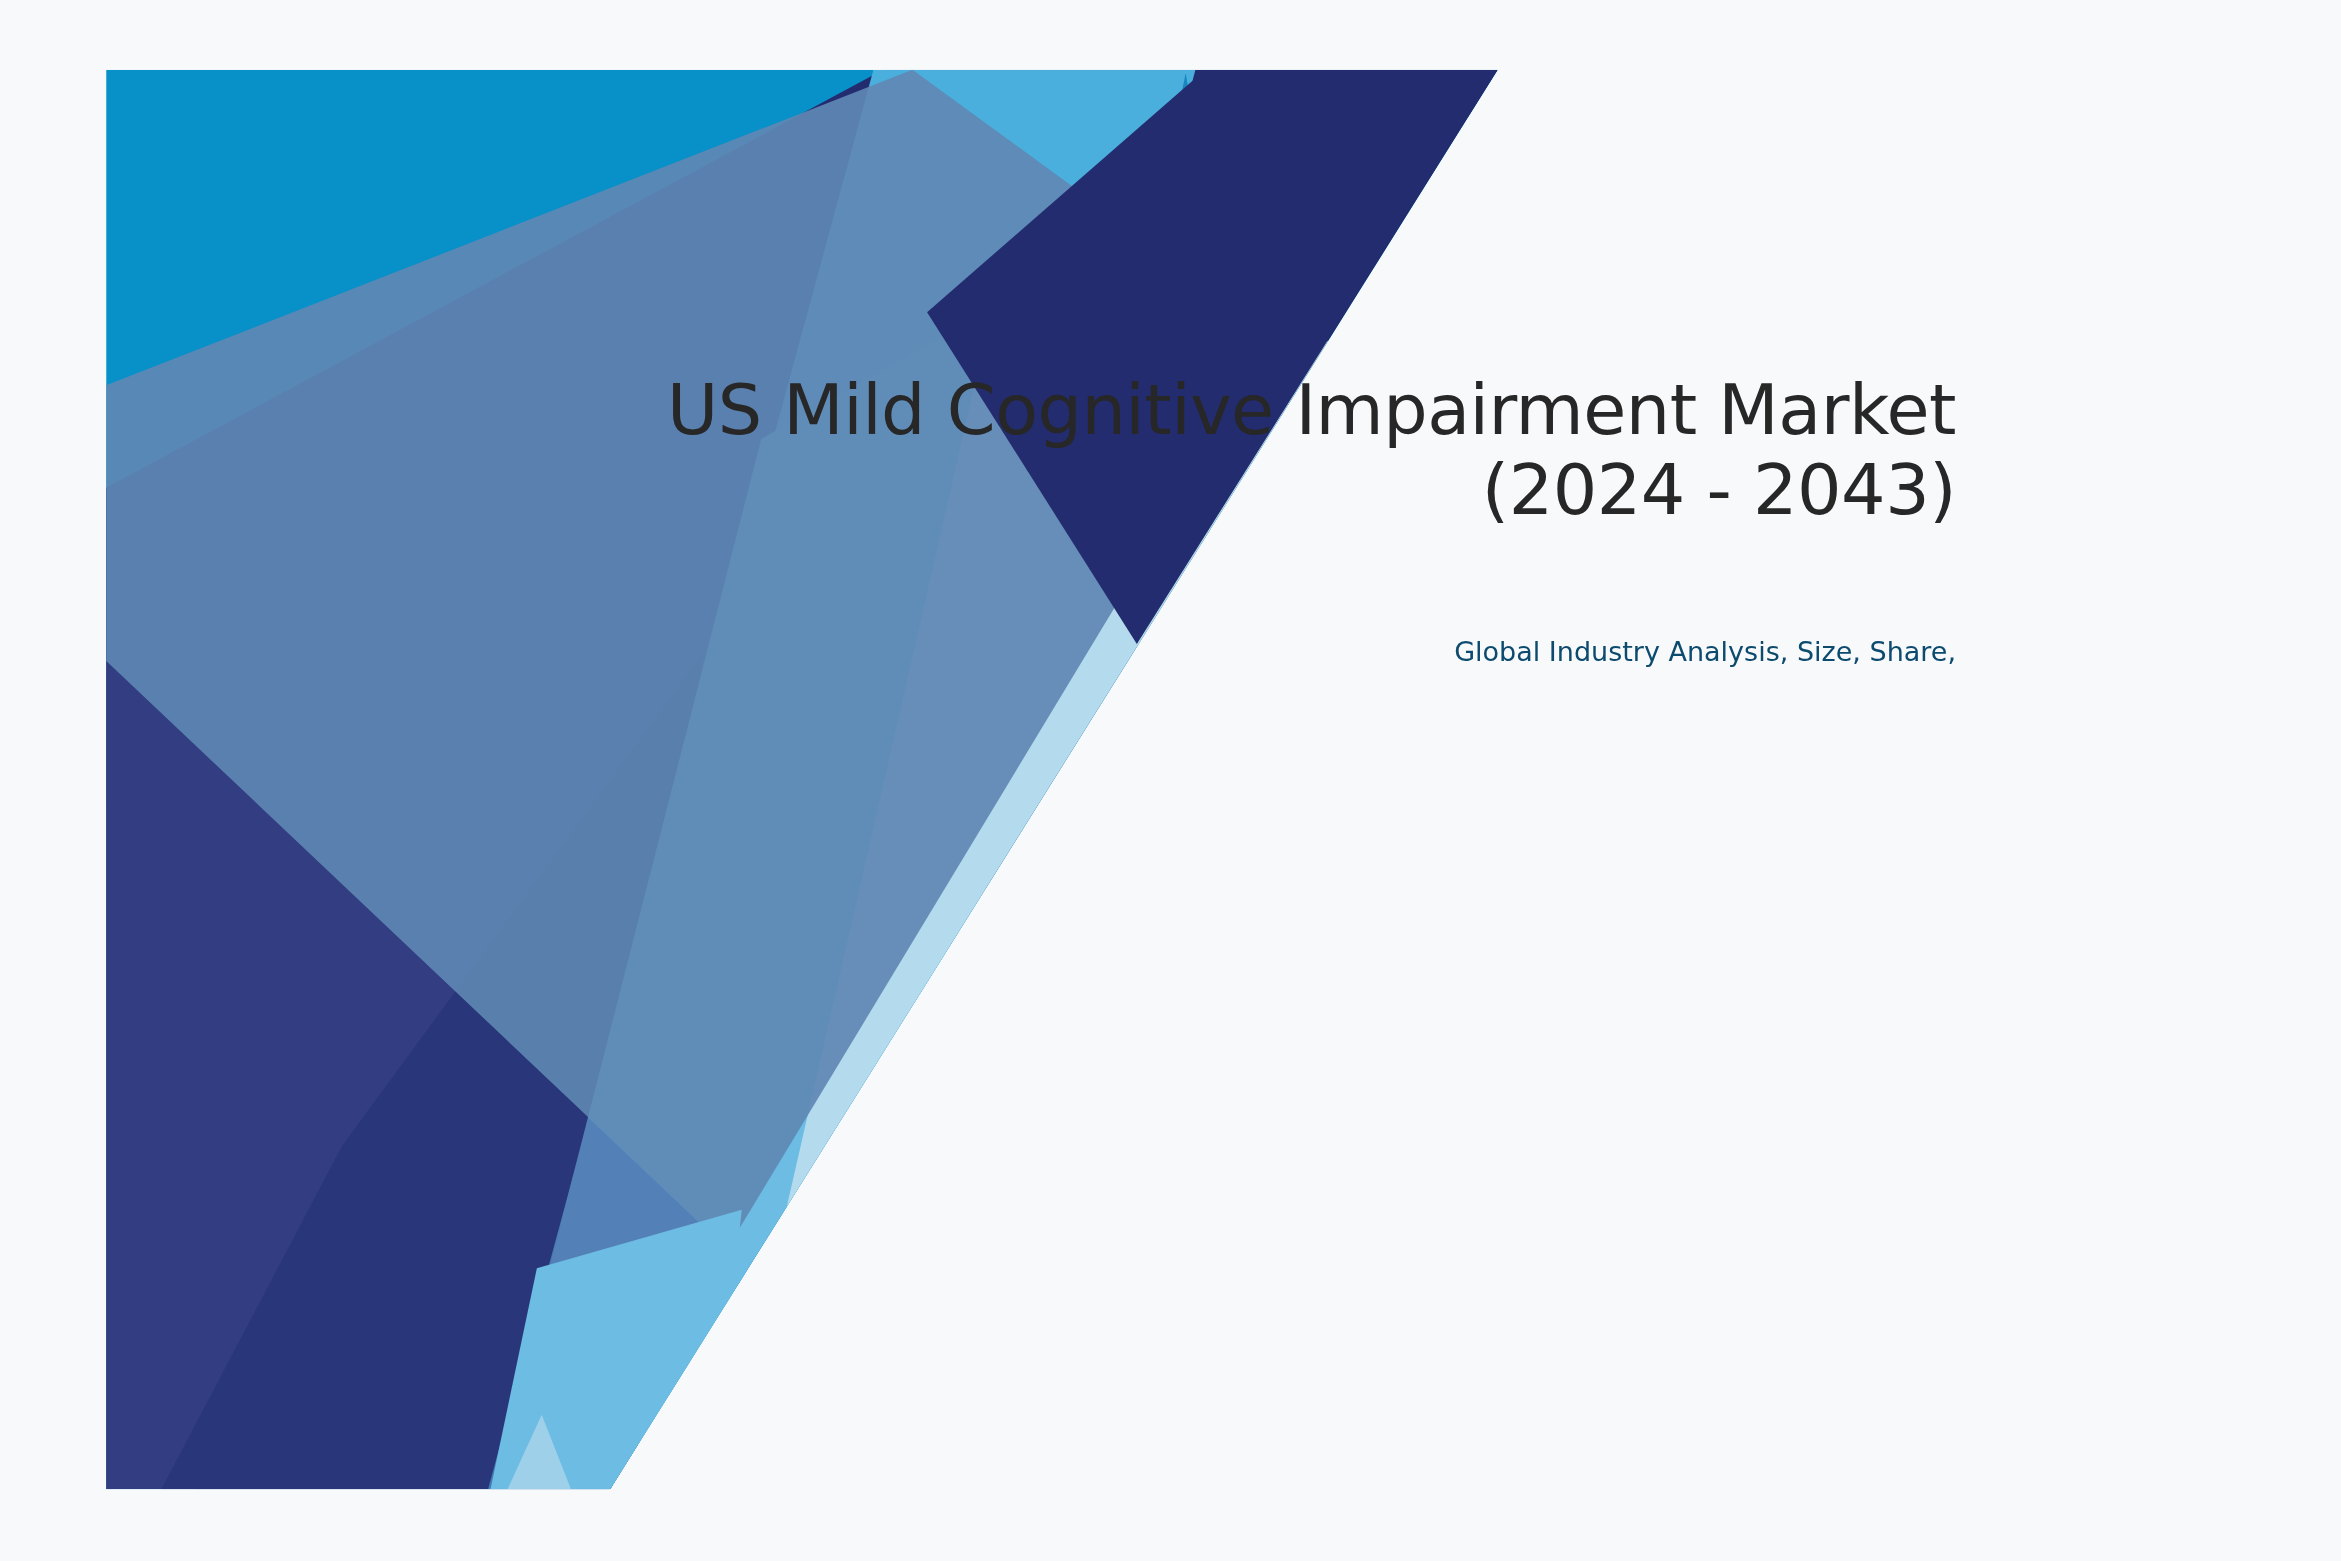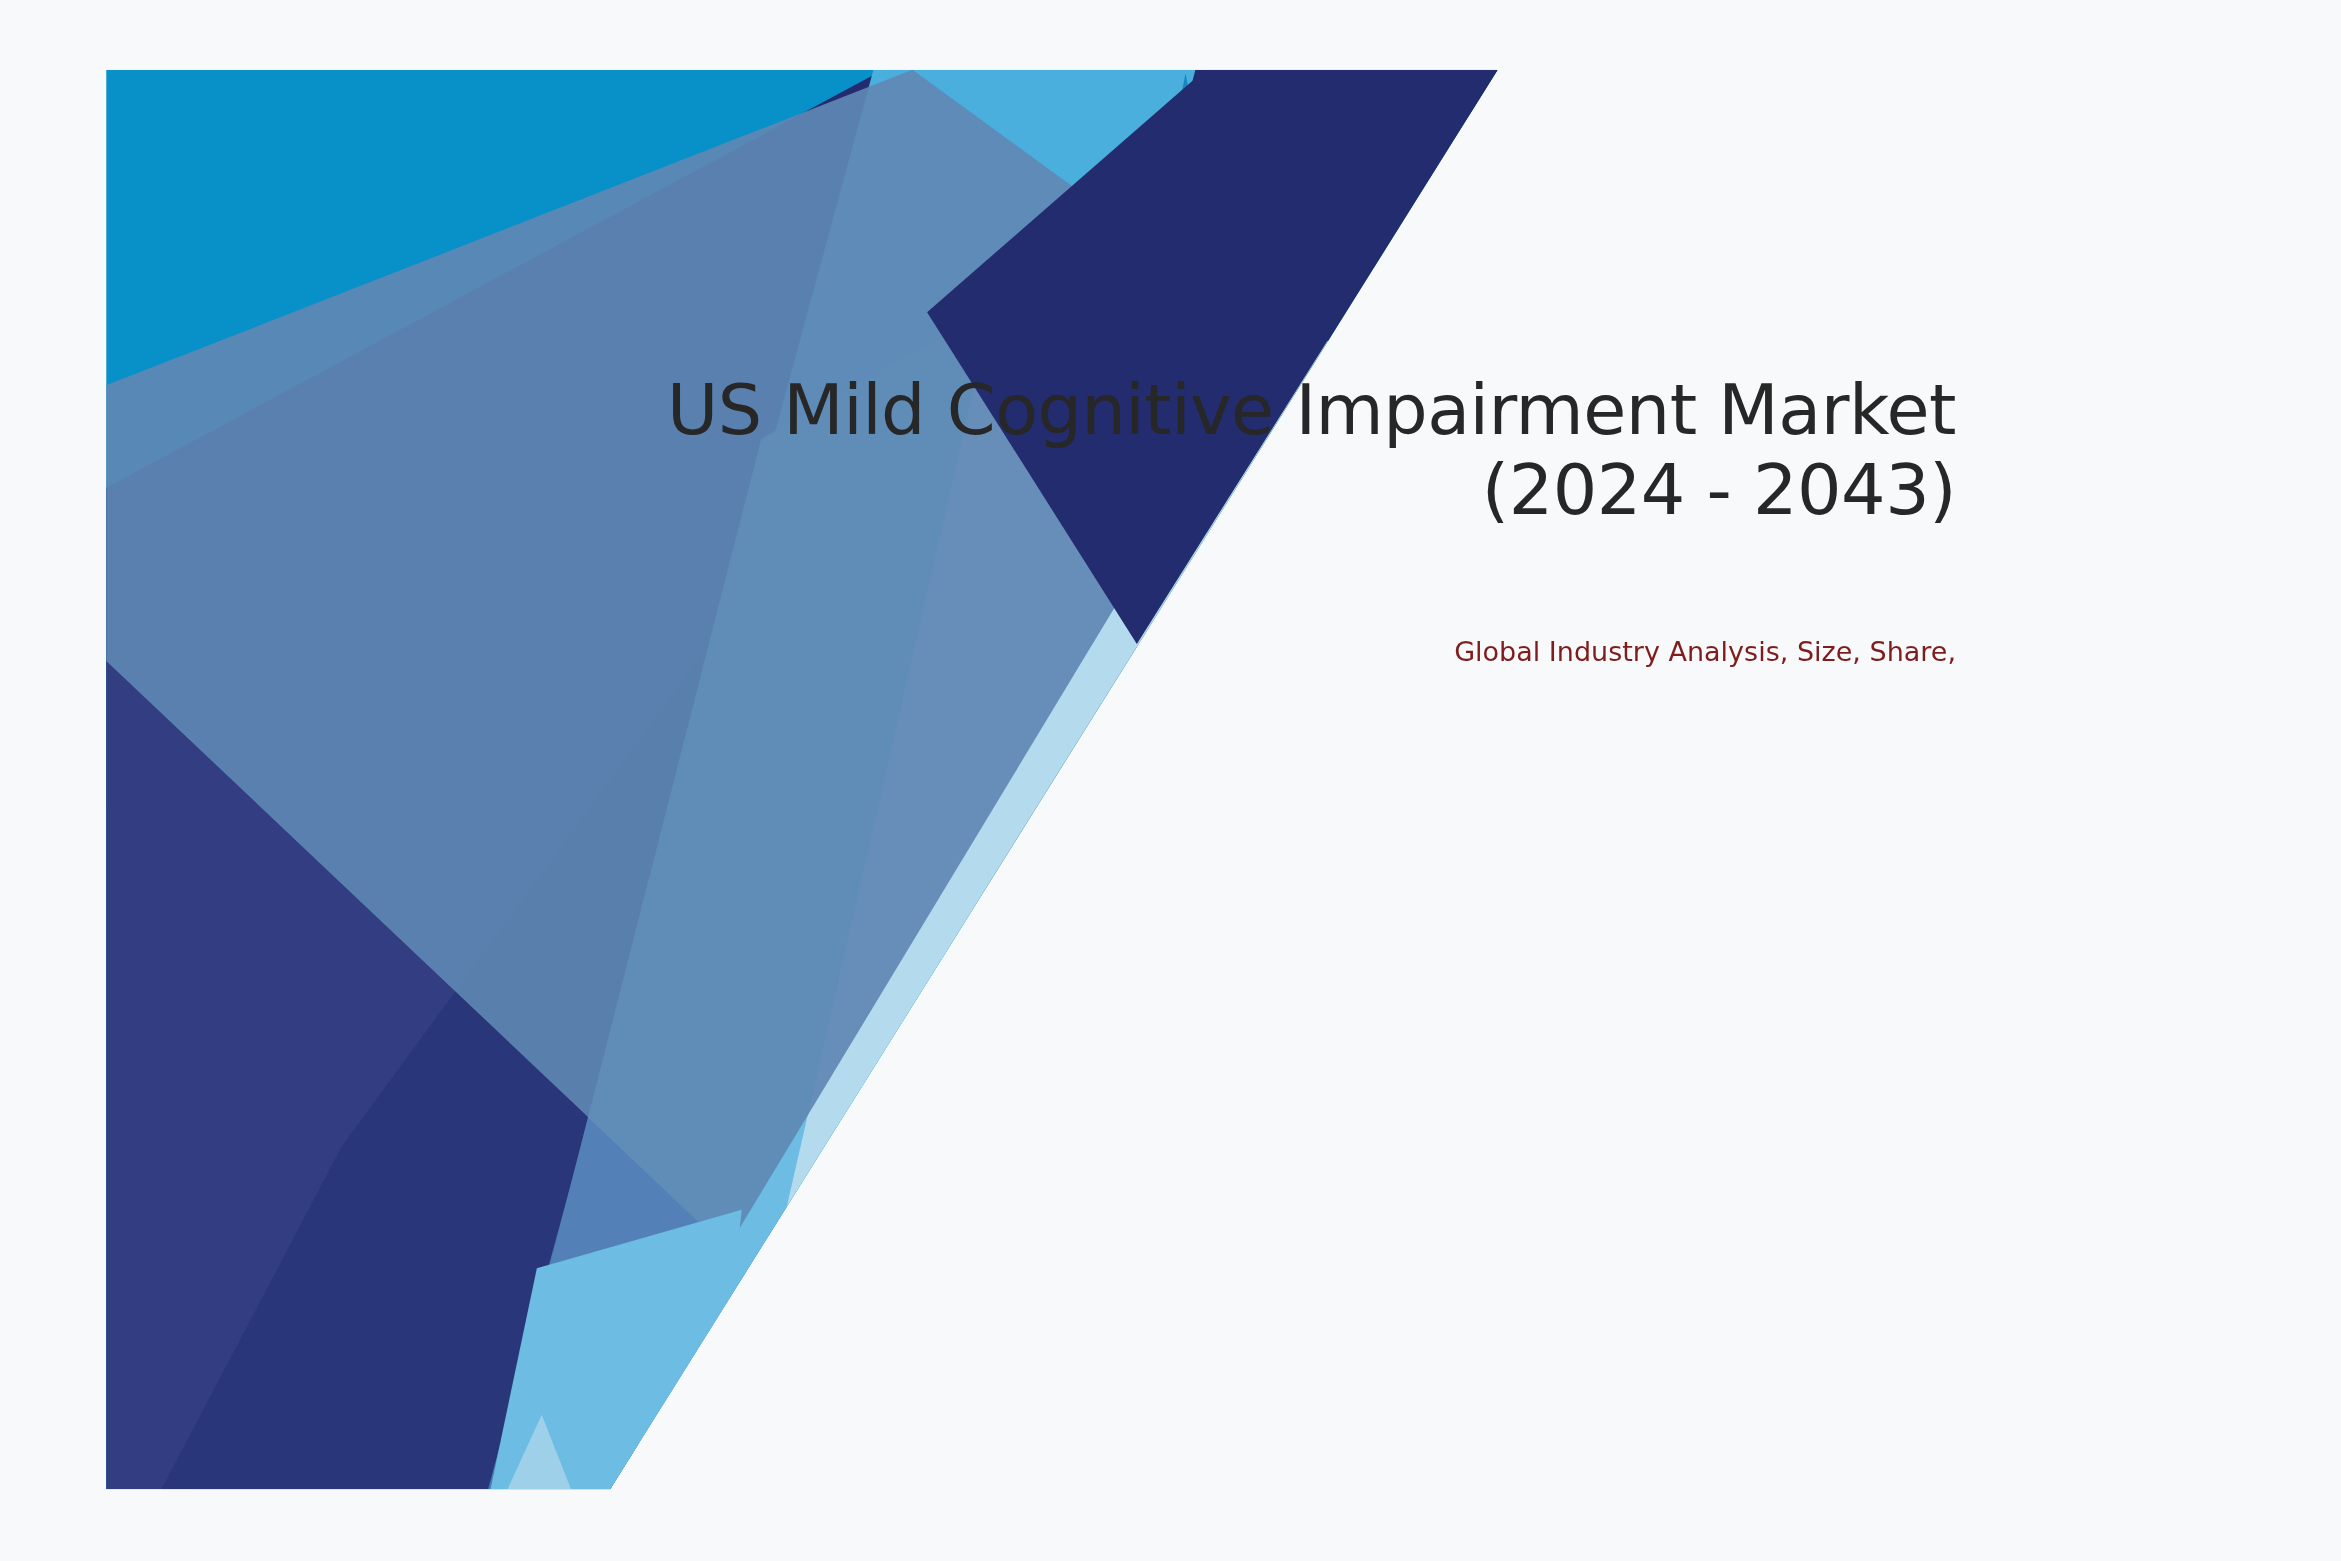--- a/index.html
+++ b/index.html
@@ -65,21 +65,21 @@
   }
   #subtitle {
     position: absolute;
     right: 98px;
     top: 634px;
     width: 732px;
     text-align: right;
     font-family: "DejaVu Sans", sans-serif;
     font-size: 27px;
     line-height: 1.33;
-    color: #7f1d1d;
+    color: #0c4a6e;
     font-weight: 400;
   }
 </style>
 </head>
 <body>
 
 <div id="slide">
 
   <div id="artwork">
     <svg viewBox="0 0 4800 3200" xmlns="http://www.w3.org/2000/svg">

